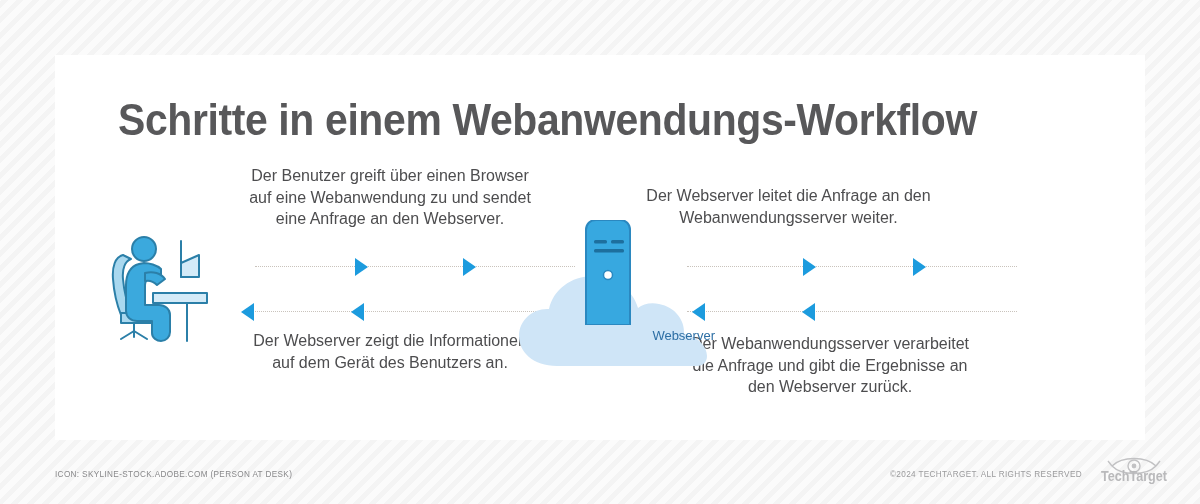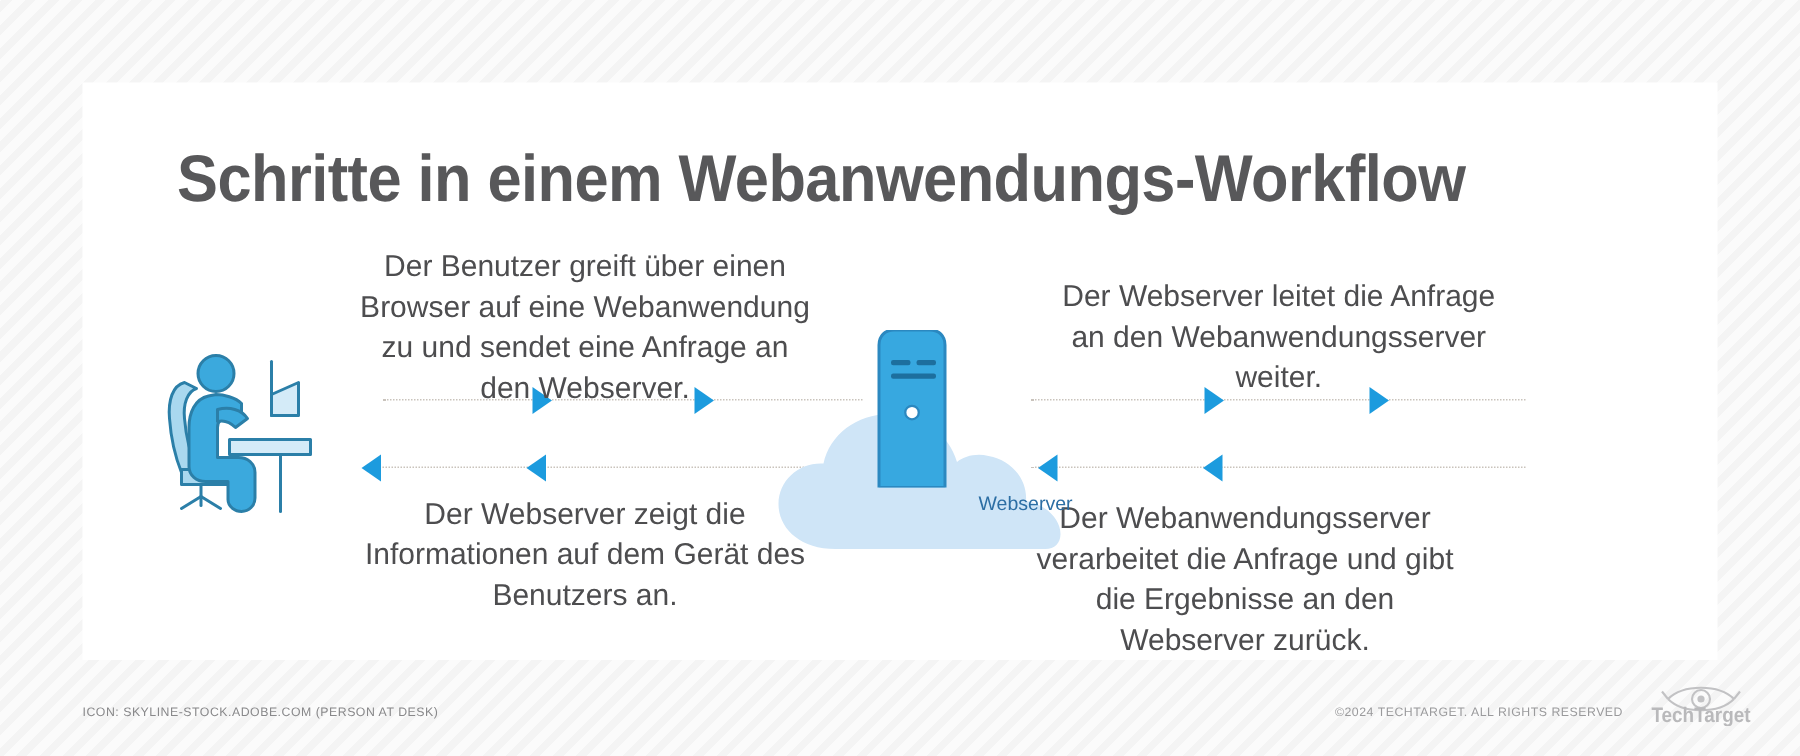--- a/index.html
+++ b/index.html
@@ -57,27 +57,27 @@
     position: absolute;
     left: 0;
     top: 0;
     width: 1090px;
     height: 385px;
   }
 
   .caption {
     position: absolute;
     text-align: center;
-    font-size: 20px;
+    font-size: 16px;
     line-height: 1.35;
     color: #4d4d4f;
   }
 
   .cap-1 { left: 185px; top: 110px; width: 300px; }
-  .cap-2 { left: 645px; top: 130px; width: 305px; }
+  .cap-2 { left: 581px; top: 130px; width: 305px; }
   .cap-3 { left: 185px; top: 275px; width: 300px; }
   .cap-4 { left: 625px; top: 278px; width: 300px; }
 
   
   .flowline {
     position: absolute;
     height: 0;
     border-top: 1px dotted #c9c3bc;
   }
   .flow-top-left   { left: 200px; top: 211px; width: 320px; }

